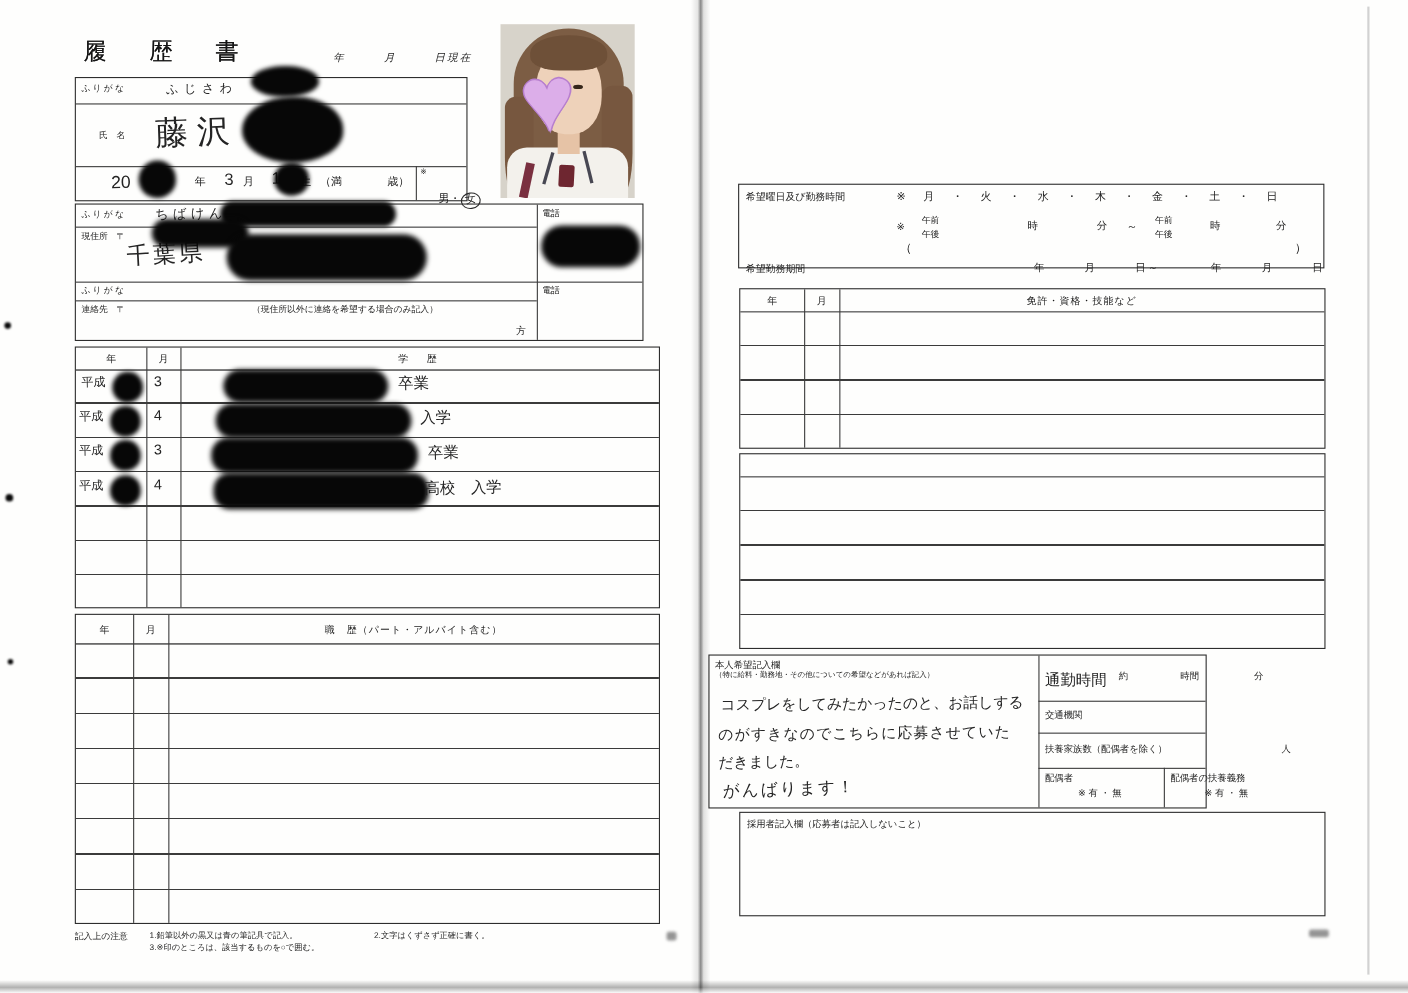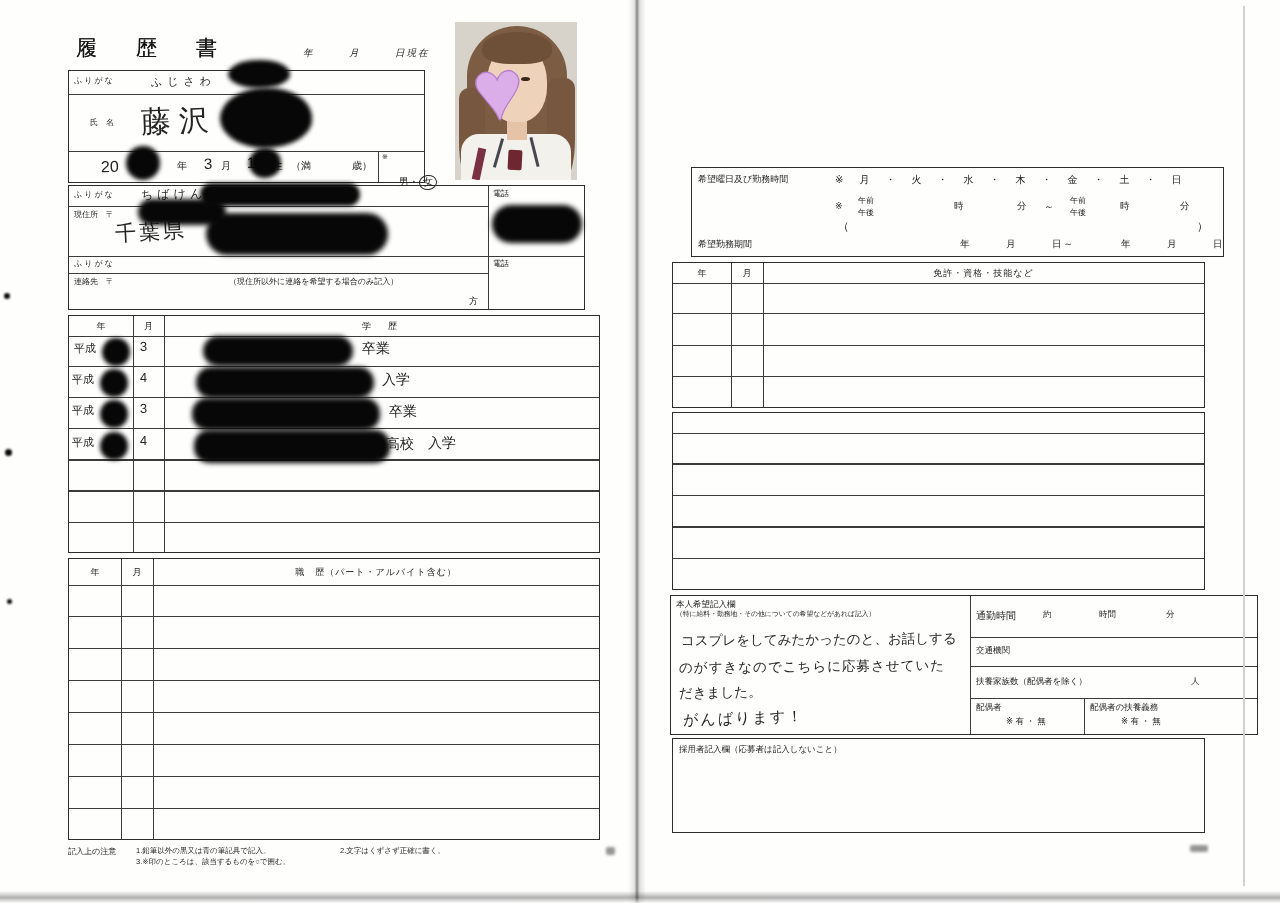--- a/index.html
+++ b/index.html
@@ -157,21 +157,21 @@
   <div class="lbl" style="left:136px;top:847px;font-size:7.5px;">1.鉛筆以外の黒又は青の筆記具で記入。</div>
   <div class="lbl" style="left:340px;top:847px;font-size:7.5px;">2.文字はくずさず正確に書く。</div>
   <div class="lbl" style="left:136px;top:858px;font-size:7.5px;">3.※印のところは、該当するものを○で囲む。</div>
   <div class="smudge" style="left:606px;top:847px;width:9px;height:8px;"></div>
 
   <div class="dot" style="left:4px;top:293px;width:6px;height:6px;"></div>
   <div class="dot" style="left:5px;top:449px;width:7px;height:7px;"></div>
   <div class="dot" style="left:7px;top:599px;width:5px;height:5px;"></div>
 
 
-  <div class="box" style="left:691px;top:167px;width:533px;height:90px;">
+  <div class="box" style="left:671px;top:167px;width:533px;height:77px;">
     <div class="lbl bold" style="left:6px;top:6px;font-size:9px;">希望曜日及び勤務時間</div>
     <div class="lbl" style="left:143px;top:6px;font-size:10px;letter-spacing:3px;">※　月　・　火　・　水　・　木　・　金　・　土　・　日</div>
     <div class="lbl" style="left:143px;top:33px;font-size:9px;">※</div>
     <div class="lbl" style="left:166px;top:28px;font-size:8px;">午前</div>
     <div class="lbl" style="left:166px;top:40px;font-size:8px;">午後</div>
     <div class="lbl" style="left:262px;top:33px;font-size:9.5px;">時</div>
     <div class="lbl" style="left:325px;top:33px;font-size:9.5px;">分</div>
     <div class="lbl" style="left:352px;top:33px;font-size:10px;">～</div>
     <div class="lbl" style="left:378px;top:28px;font-size:8px;">午前</div>
     <div class="lbl" style="left:378px;top:40px;font-size:8px;">午後</div>
@@ -191,35 +191,35 @@
     <div class="lbl cent" style="left:0;width:58px;top:5px;font-size:9px;">年</div>
     <div class="lbl cent" style="left:58px;width:32px;top:5px;font-size:9px;">月</div>
     <div class="lbl cent bold" style="left:90px;right:0;top:5px;font-size:9px;letter-spacing:1px;">免許・資格・技能など</div>
   </div>
 
   <div class="box" style="left:672px;top:412px;width:533px;height:178px;">
     <div class="hl" style="left:0;right:0;top:20px;"></div>
     <div class="rowlines" style="top:20px;bottom:0;background:repeating-linear-gradient(to bottom,transparent 0,transparent 30.3px,#3b3b3b 30.3px,#3b3b3b 31.6px);"></div>
   </div>
 
-  <div class="box" style="left:670px;top:595px;width:588px;height:140px;">
+  <div class="box" style="left:644px;top:595px;width:453px;height:140px;">
     <div class="vl" style="left:299px;top:0;bottom:0;"></div>
 
     <div class="lbl bold" style="left:5px;top:4px;font-size:8.5px;">本人希望記入欄</div>
     <div class="lbl" style="left:5px;top:14px;font-size:6.8px;">（特に給料・勤務地・その他についての希望などがあれば記入）</div>
     <div class="hand" style="left:10px;top:36px;font-size:13.5px;transform:rotate(-.5deg);">コスプレをしてみたかったのと、お話しする</div>
     <div class="hand" style="left:8px;top:63px;font-size:13.5px;letter-spacing:1px;transform:rotate(-.5deg);">のがすきなのでこちらに応募させていた</div>
     <div class="hand" style="left:8px;top:89px;font-size:13.5px;">だきました。</div>
     <div class="hand" style="left:12px;top:113px;font-size:15px;letter-spacing:2px;transform:rotate(-2deg);">がんばります！</div>
 
     <div class="hl" style="left:299px;right:0;top:41px;"></div>
     <div class="hl" style="left:299px;right:0;top:70px;"></div>
     <div class="hl" style="left:299px;right:0;top:102px;"></div>
     <div class="vl" style="left:413px;top:102px;bottom:0;"></div>
-    <div class="lbl bold" style="left:305px;top:14px;font-size:10px;">通勤時間</div>
+    <div class="lbl bold" style="left:305px;top:14px;font-size:14px;">通勤時間</div>
     <div class="lbl" style="left:372px;top:14px;font-size:8.5px;">約</div>
     <div class="lbl" style="left:428px;top:14px;font-size:8.5px;">時間</div>
     <div class="lbl" style="left:495px;top:14px;font-size:8.5px;">分</div>
     <div class="lbl bold" style="left:305px;top:50px;font-size:8.5px;">交通機関</div>
     <div class="lbl bold" style="left:305px;top:81px;font-size:8.5px;">扶養家族数（配偶者を除く）</div>
     <div class="lbl" style="left:520px;top:81px;font-size:8.5px;">人</div>
     <div class="lbl bold" style="left:305px;top:107px;font-size:8.5px;">配偶者</div>
     <div class="lbl" style="left:335px;top:121px;font-size:8.5px;">※ 有 ・ 無</div>
     <div class="lbl bold" style="left:419px;top:107px;font-size:8.5px;">配偶者の扶養義務</div>
     <div class="lbl" style="left:450px;top:121px;font-size:8.5px;">※ 有 ・ 無</div>

